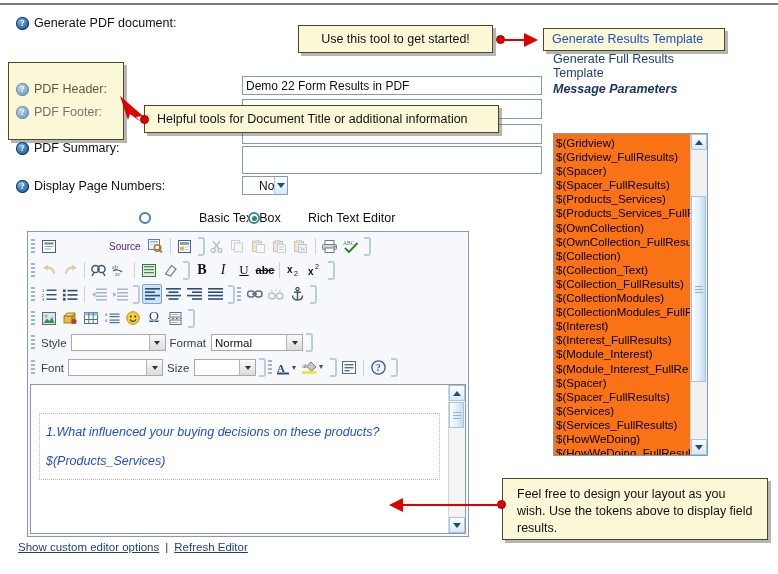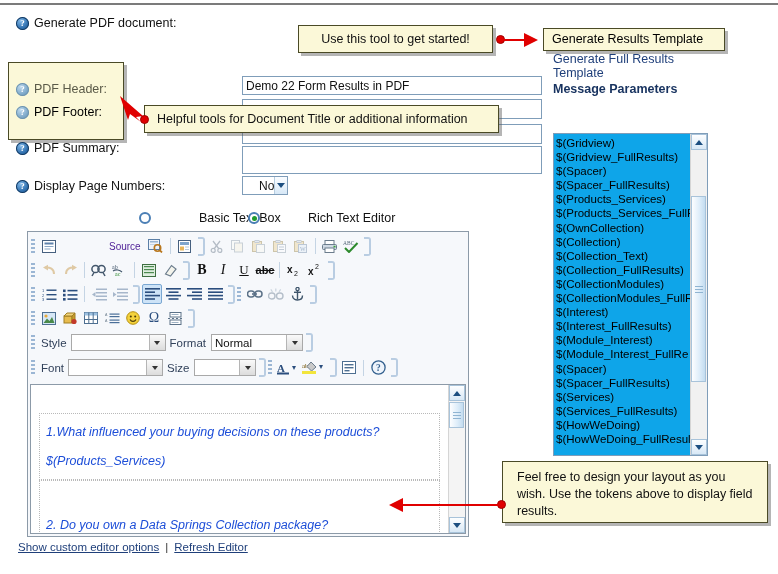--- a/index.html
+++ b/index.html
@@ -59,26 +59,26 @@
     border-left:4px solid transparent;border-right:4px solid transparent;
     border-top:5px solid #1c4e80;
   }
 
   
   .rlink{
     color:#1f3f7a;font-size:12.5px;line-height:16px;
     font-family:"Liberation Sans",sans-serif;
     white-space:nowrap;cursor:pointer;
   }
-  .rlink.bold{font-weight:bold;color:#17325f;}
+  .rlink.bold{font-weight:bold;color:#17325f;font-style:italic;}
 
   
   #token-list{
     left:553px;top:133px;width:155px;height:323px;
-    border:1px solid #7f9db9;background:#0ea5e9;box-sizing:border-box;
+    border:1px solid #7f9db9;background:#f97316;box-sizing:border-box;
     display:flex;overflow:hidden;
   }
   #token-items{
     flex:1;overflow:hidden;padding:2px 0 0 2px;
   }
   .token{
     font-size:11.5px;line-height:14.1px;color:#000;white-space:nowrap;
     font-family:"Liberation Sans",sans-serif;cursor:default;
   }
   #token-scroll{
@@ -217,21 +217,21 @@
   <span>Generate PDF document:</span>
 </div>
 
 <div class="abs form-label" style="left:16px;top:82px;">
   <span class="help-icon pale">?</span>
   <span style="color:#5a5a48">PDF Header:</span>
 </div>
 
 <div class="abs form-label" style="left:16px;top:105px;">
   <span class="help-icon pale">?</span>
-  <span style="color:#000000">PDF Footer:</span>
+  <span style="color:#737373">PDF Footer:</span>
 </div>
 
 <div class="abs form-label" style="left:16px;top:141px;">
   <span class="help-icon">?</span>
   <span>PDF Summary:</span>
 </div>
 
 <div class="abs form-label" style="left:16px;top:179px;">
   <span class="help-icon">?</span>
   <span>Display Page Numbers:</span>
@@ -242,35 +242,36 @@
 <div class="abs area" style="left:242px;top:124px;width:300px;height:20px;"></div>
 <div class="abs area" style="left:242px;top:146px;width:300px;height:28px;"></div>
 <div class="abs sel" style="left:242px;top:176px;width:46px;height:19px;padding-left:16px;">
   <span>No</span>
   <span class="arrowbox">
       <i></i>
     </span>
 </div>
 
 <div class="abs callout" style="left:543px;top:28px;width:182px;height:23px;padding:0 8px;">
-  <span style="color:#000000">Generate Results Template</span>
+  <span style="color:#1d4ed8">Generate Results Template</span>
 </div>
 <div class="abs rlink" style="left:553px;top:51px;">Generate Full Results</div>
 <div class="abs rlink" style="left:553px;top:65px;">Template</div>
 <div class="abs rlink bold" style="left:553px;top:81px;">Message Parameters</div>
 
 <div class="abs" id="token-list">
   <div id="token-items">
       <div class="token">$(Gridview)</div>
       <div class="token">$(Gridview_FullResults)</div>
       <div class="token">$(Spacer)</div>
       <div class="token">$(Spacer_FullResults)</div>
       <div class="token">$(Products_Services)</div>
       <div class="token">$(Products_Services_FullR</div>
       <div class="token">$(OwnCollection)</div>
+      <div class="token">$(OwnCollection_FullResu</div>
       <div class="token">$(Collection)</div>
       <div class="token">$(Collection_Text)</div>
       <div class="token">$(Collection_FullResults)</div>
       <div class="token">$(CollectionModules)</div>
       <div class="token">$(CollectionModules_FullR</div>
       <div class="token">$(Interest)</div>
       <div class="token">$(Interest_FullResults)</div>
       <div class="token">$(Module_Interest)</div>
       <div class="token">$(Module_Interest_FullRe</div>
       <div class="token">$(Spacer)</div>
@@ -701,23 +702,20 @@
 
   </div>
 
   <div id="edit-body">
     <div id="edit-canvas">
       <div class="qbox" style="margin-top:18px">
         <div>1.What influenced your buying decisions on these products?</div>
         <div style="height:9px"></div>
         <div>$(Products_Services)</div>
       </div>
-      <div class="qbox" style="height:72px;padding-top:34px">
-        <div>2. Do you own a Data Springs Collection package?</div>
-      </div>
     </div>
     <div id="edit-scroll">
       <div class="sbtn up">
           <i></i>
         </div>
       <div id="edit-thumb"></div>
       <div class="sbtn down" style="margin-top:auto">
           <i></i>
         </div>
     </div>
@@ -742,18 +740,18 @@
 <div class="abs callout" style="left:144px;top:105px;width:355px;height:28px;padding-left:12px;">
   <span>Helpful tools for Document Title or additional information</span>
 </div>
 <div class="abs dot" style="left:140px;top:115px;"></div>
 <div class="abs ahead" style="left:118px;top:96px;width:0;height:0;border:none;">
   <svg width="32" height="28" viewBox="0 0 32 28">
       <path d="M2 0 L25 20 L18 21 L23 26 L12 18 L10 24 Z" fill="#e00000"></path>
     </svg>
 </div>
 
-<div class="abs callout block" style="left:502px;top:461px;width:266px;height:62px;padding:7px 10px 7px 14px;">
+<div class="abs callout block" style="left:502px;top:478px;width:266px;height:62px;padding:7px 10px 7px 14px;">
   <span>Feel free to design your layout as you wish.  Use the tokens above to display field results.</span>
 </div>
 <div class="abs dot" style="left:497px;top:500px;"></div>
 <div class="abs aline" style="left:403px;top:503.5px;width:96px;"></div>
 <div class="abs ahead left" style="left:389px;top:497.5px;"></div>
 
 </body></html>

